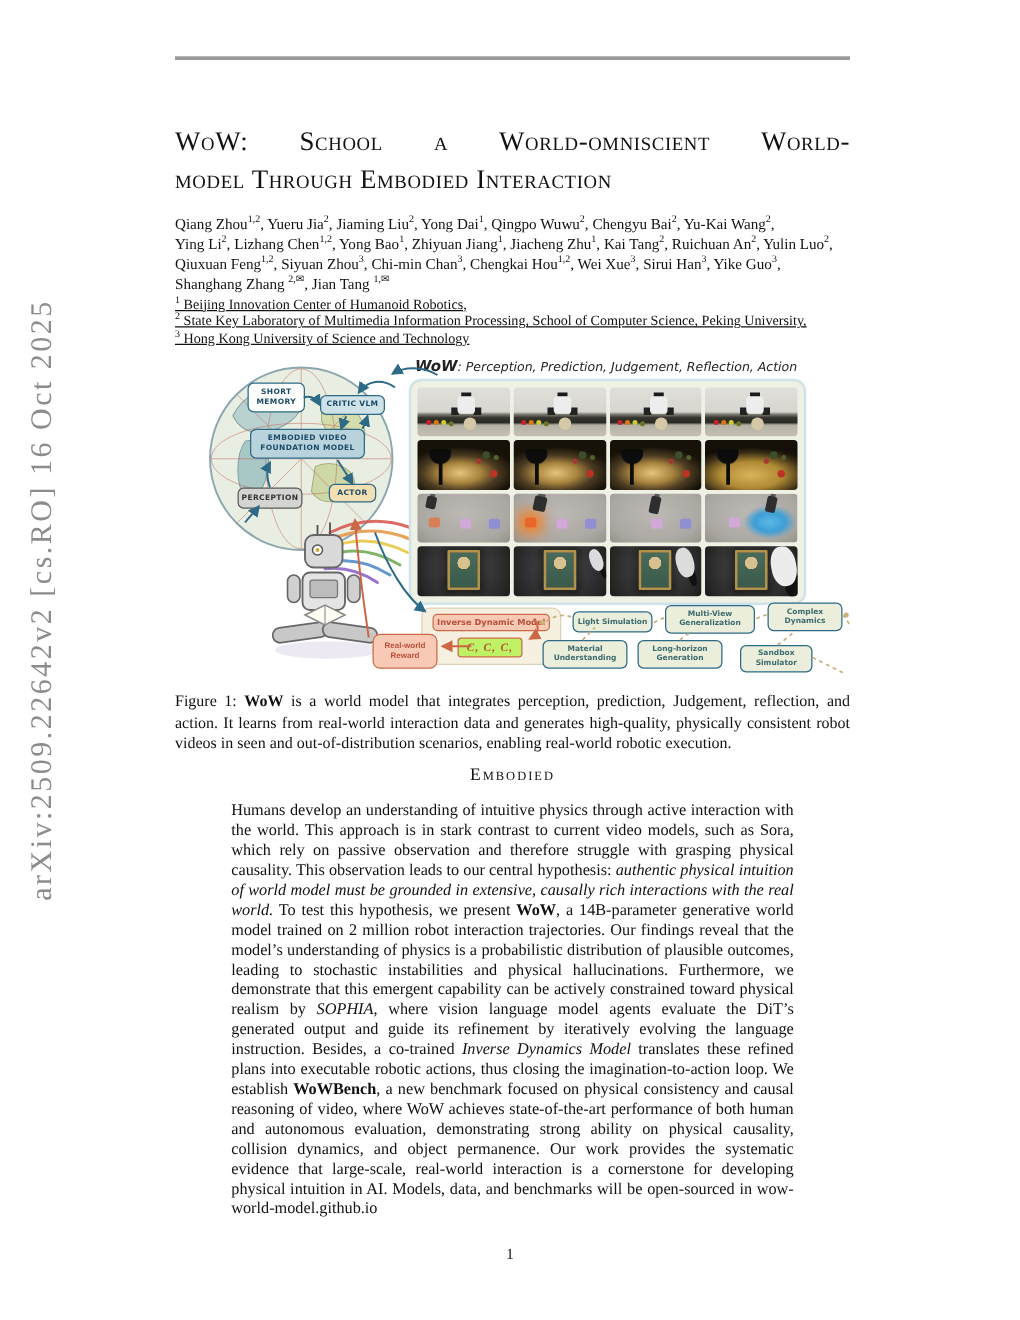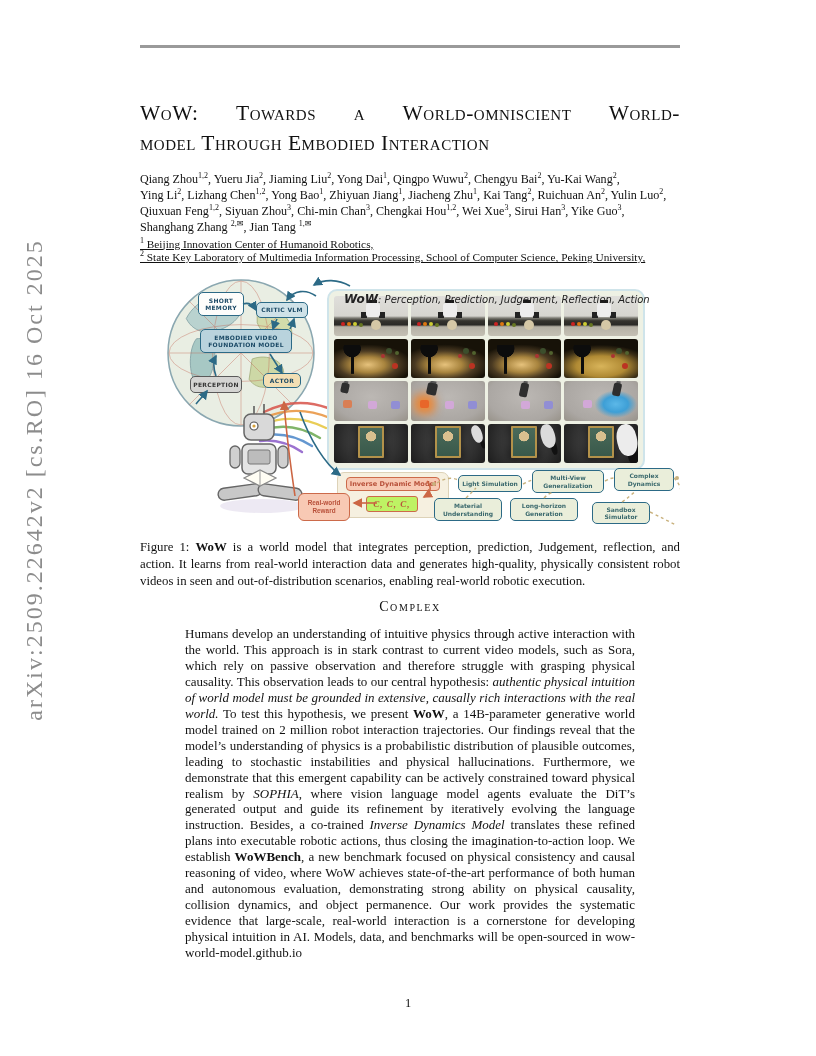--- a/index.html
+++ b/index.html
@@ -26,22 +26,22 @@
   .robot{position:absolute;left:66px;top:122px;width:128px;height:122px;}
   .dbox{position:absolute;border:1.5px solid #2c6a86;border-radius:5px;color:#1c4a66;
         font-family:"DejaVu Sans",sans-serif;font-size:6px;font-weight:bold;letter-spacing:.3px;
         display:flex;align-items:center;justify-content:center;text-align:center;
         line-height:1.25;text-transform:uppercase;box-sizing:border-box;padding:1px 2px;z-index:3;}
   .dbox-0{background:#fdfdfb;left:58px;top:20px;width:46px;height:24px;}
   .dbox-1{background:#cfe2e8;left:116px;top:30px;width:52px;height:16px;}
   .dbox-2{background:#b9d3dd;left:60px;top:57px;width:92px;height:24px;}
   .dbox-3{background:#d4d4d2;border-color:#5a5a5a;color:#333;left:50px;top:104px;width:52px;height:17px;}
   .dbox-4{background:#f3dfb4;left:123px;top:101px;width:38px;height:15px;}
-  .fig-right-header{position:absolute;left:204px;top:0;font-family:"DejaVu Sans",sans-serif;
-        font-style:italic;font-size:10px;color:#222;white-space:nowrap;z-index:3;margin-top:20px;}
+  .fig-right-header{position:absolute;left:192px;top:0;font-family:"DejaVu Sans",sans-serif;
+        font-style:italic;font-size:10px;color:#222;white-space:nowrap;z-index:3;}
   .fig-right-header .brand{font-weight:bold;font-size:12px;font-style:italic;}
   .photo-panel{position:absolute;left:187px;top:17px;width:318px;height:181px;
         background:var(--panel-bg,#eef1e4);border:2px solid var(--panel-border,#cfe4ea);
         border-radius:10px;padding:5px;display:grid;grid-template-columns:repeat(4,1fr);
         grid-template-rows:repeat(4,1fr);gap:3px;box-sizing:border-box;z-index:2;}
   .cell{position:relative;overflow:hidden;border-radius:3px;background:#888;}
   
   .r1{background:linear-gradient(180deg,#e0dfdb 0%,#d6d5cf 50%,#7d7c74 55%,#35342e 62%,#2a2a26 72%,#b5b1a5 77%,#c4c0b4 100%);}
   .r1::before{content:"";position:absolute;left:44%;top:18%;width:14px;height:14px;background:#ededed;
         border-radius:3px;box-shadow:0 -6px 0 -3px #1a1a1a,-9px 5px 0 -4px #222,9px 5px 0 -4px #222;}
@@ -119,33 +119,34 @@
 <body>
 
 <div class="page">
 
   <div class="arxiv-side">arXiv:2509.22642v2  [cs.RO]  16 Oct 2025</div>
 
   <div class="content">
     <div class="top-rule"></div>
 
     <h1 class="title">
-        <span class="title-line l1">WoW: Towards a World-omniscient World-</span>
+        <span class="title-line l1">WoW: School a World-omniscient World-</span>
         <span class="title-line l2">model Through Embodied Interaction</span>
       </h1>
 
     <div class="authors" id="authors">
         <div class="author-line"><span>Qiang Zhou<sup>1,2</sup>, </span><span>Yueru Jia<sup>2</sup>, </span><span>Jiaming Liu<sup>2</sup>, </span><span>Yong Dai<sup>1</sup>, </span><span>Qingpo Wuwu<sup>2</sup>, </span><span>Chengyu Bai<sup>2</sup>, </span><span>Yu-Kai Wang<sup>2</sup>, </span></div>
         <div class="author-line"><span>Ying Li<sup>2</sup>, </span><span>Lizhang Chen<sup>1,2</sup>, </span><span>Yong Bao<sup>1</sup>, </span><span>Zhiyuan Jiang<sup>1</sup>, </span><span>Jiacheng Zhu<sup>1</sup>, </span><span>Kai Tang<sup>2</sup>, </span><span>Ruichuan An<sup>2</sup>, </span><span>Yulin Luo<sup>2</sup>, </span></div>
         <div class="author-line"><span>Qiuxuan Feng<sup>1,2</sup>, </span><span>Siyuan Zhou<sup>3</sup>, </span><span>Chi-min Chan<sup>3</sup>, </span><span>Chengkai Hou<sup>1,2</sup>, </span><span>Wei Xue<sup>3</sup>, </span><span>Sirui Han<sup>3</sup>, </span><span>Yike Guo<sup>3</sup>, </span></div>
         <div class="author-line"><span>Shanghang Zhang <sup>2,✉</sup>, </span><span>Jian Tang <sup>1,✉</sup></span></div>
       </div>
     <div class="affils" id="affils">
         <div><sup>1</sup> Beijing Innovation Center of Humanoid Robotics,</div>
         <div><sup>2</sup> State Key Laboratory of Multimedia Information Processing, School of Computer Science, Peking University,</div>
+        <div><sup>3</sup> Hong Kong University of Science and Technology</div>
       </div>
 
     <div class="figure" id="figure1">
 
       <svg class="globe" viewBox="0 0 148 148">
         <circle cx="74" cy="74" r="72" fill="#e9eee3" stroke="#8aa7b0" stroke-width="1.5"></circle>
         <path d="M20,40 C30,20 55,12 70,18 C80,24 75,40 60,48 C45,56 28,56 20,40 Z" fill="#b9d2cf" stroke="#7fa0a4" stroke-width=".8"></path>
         <path d="M90,30 C110,26 126,40 124,58 C110,64 95,58 90,44 Z" fill="#d3dcab" stroke="#a4ad7c" stroke-width=".8"></path>
         <path d="M30,60 C40,58 50,66 48,80 C46,96 38,110 30,104 C22,96 22,70 30,60 Z" fill="#a7c8c4" stroke="#7fa0a4" stroke-width=".8"></path>
         <path d="M85,80 C100,74 118,82 116,96 C108,110 90,112 82,100 Z" fill="#cdd8a6" stroke="#a4ad7c" stroke-width=".8"></path>
@@ -260,18 +261,18 @@
     <div class="cap cap-0">Light Simulation</div>
         <div class="cap cap-1">Multi-View Generalization</div>
         <div class="cap cap-2">Complex Dynamics</div>
         <div class="cap cap-3">Material Understanding</div>
         <div class="cap cap-4">Long-horizon Generation</div>
         <div class="cap cap-5">Sandbox Simulator</div>
       </div>
 
     <p class="caption" id="caption"><span>Figure 1: </span><span class="b">WoW</span><span> is a world model that integrates perception, prediction, Judgement, reflection, and action. It learns from real-world interaction data and generates high-quality, physically consistent robot videos in seen and out-of-distribution scenarios, enabling real-world robotic execution.</span></p>
 
-    <h2 class="abstract-heading">Complex</h2>
+    <h2 class="abstract-heading">Embodied</h2>
     <p class="abstract-body" id="abstractBody"><span>Humans develop an understanding of intuitive physics through active interaction with the world. This approach is in stark contrast to current video models, such as Sora, which rely on passive observation and therefore struggle with grasping physical causality. This observation leads to our central hypothesis: </span><span class="i">authentic physical intuition of world model must be grounded in extensive, causally rich interactions with the real world.</span><span> To test this hypothesis, we present </span><span class="b">WoW</span><span>, a 14B-parameter generative world model trained on 2 million robot interaction trajectories. Our findings reveal that the model’s understanding of physics is a probabilistic distribution of plausible outcomes, leading to stochastic instabilities and physical hallucinations. Furthermore, we demonstrate that this emergent capability can be actively constrained toward physical realism by </span><span class="i">SOPHIA</span><span>, where vision language model agents evaluate the DiT’s generated output and guide its refinement by iteratively evolving the language instruction. Besides, a co-trained </span><span class="i">Inverse Dynamics Model</span><span> translates these refined plans into executable robotic actions, thus closing the imagination-to-action loop. We establish </span><span class="b">WoWBench</span><span>, a new benchmark focused on physical consistency and causal reasoning of video, where WoW achieves state-of-the-art performance of both human and autonomous evaluation, demonstrating strong ability on physical causality, collision dynamics, and object permanence. Our work provides the systematic evidence that large-scale, real-world interaction is a cornerstone for developing physical intuition in AI. Models, data, and benchmarks will be open-sourced in wow-world-model.github.io</span></p>
   </div>
 
   <div class="page-number">1</div>
 </div>
 
 </body></html>

